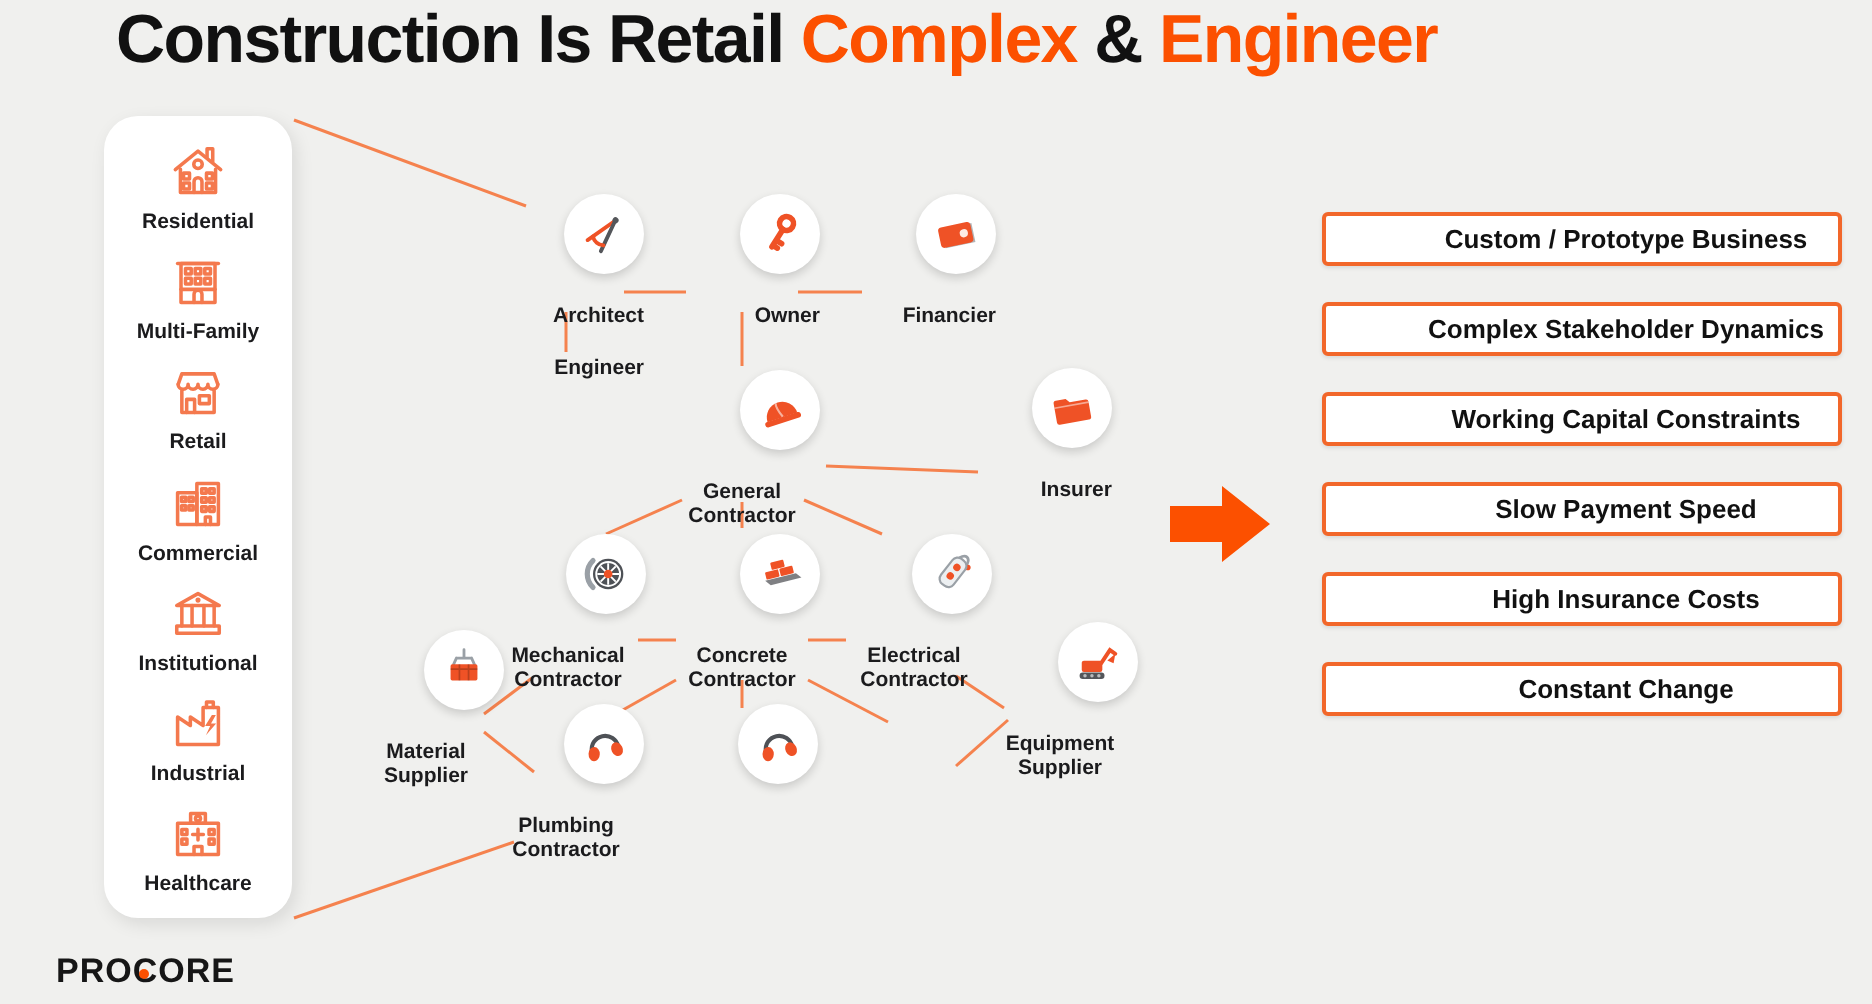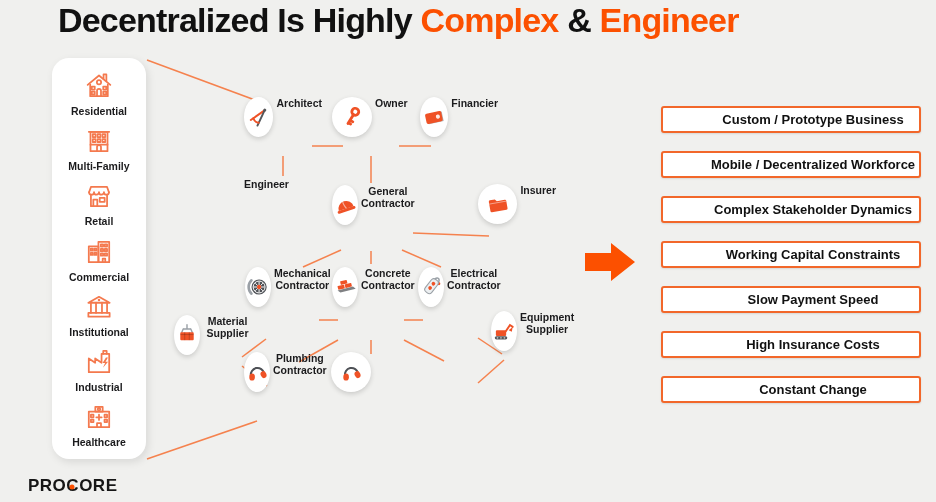--- a/index.html
+++ b/index.html
@@ -22,22 +22,22 @@
   .side-item{display:flex;flex-direction:column;align-items:center;gap:2px;}
   .side-label{font-size:10.5px;font-weight:bold;color:#1b1b1d;}
   .sb{stroke:var(--outline-icon);fill:none;stroke-width:1.25;stroke-linejoin:round;stroke-linecap:round;}
   .fb{fill:var(--outline-icon);}
 
   
   svg.lines{position:absolute;left:0;top:0;z-index:1;}
   .cline{stroke:var(--line);stroke-width:1.5;}
 
   
-  .node{position:absolute;width:78px;transform:translateX(-50%);display:flex;
-    align-items:flex-start;gap:3px;z-index:2;}
+  .node{position:absolute;width:78px;transform:translateX(-50%);display:flex;flex-direction:column;
+    align-items:flex-end;gap:15px;z-index:2;}
   .circle{width:40px;height:40px;border-radius:50%;background:#fff;
     box-shadow:0 2px 5px rgba(0,0,0,.16);display:flex;align-items:center;justify-content:center;}
   .nlabel{font-size:10.5px;font-weight:bold;text-align:center;line-height:1.18;color:#1b1b1d;}
   
   .fo{fill:var(--icon);}
   .fg{fill:#54565a;}
   .so2{stroke:var(--icon);stroke-width:1.8;fill:none;stroke-linecap:round;}
   .so3{stroke:var(--icon);stroke-width:2.6;fill:none;stroke-linecap:round;}
   .sg2{stroke:#54565a;stroke-width:1.8;fill:none;stroke-linecap:round;}
   .sgw{stroke:#9aa0a6;stroke-width:2.4;fill:none;stroke-linecap:round;}
@@ -59,21 +59,21 @@
   .logo-c{position:relative;display:inline-block;}
   .logo-dot{position:absolute;left:44%;top:54%;width:5px;height:5px;border-radius:50%;
     background:var(--accent);transform:translate(-50%,-50%);}
 </style>
 </head>
 <body>
 
 <div class="slide">
 
   <div class="title">
-    <span>Decentralized Is Highly </span><span class="accent">Complex</span><span> &amp; </span><span class="accent">Engineer</span>
+    <span>Construction Is Retail </span><span class="accent">Complex</span><span> &amp; </span><span class="accent">Engineer</span>
   </div>
 
   <svg class="lines" width="936" height="502">
     <line class="cline" x1="147" y1="60" x2="263" y2="103"></line>
     <line class="cline" x1="312" y1="146" x2="343" y2="146"></line>
     <line class="cline" x1="399" y1="146" x2="431" y2="146"></line>
     <line class="cline" x1="283" y1="156" x2="283" y2="176"></line>
     <line class="cline" x1="371" y1="156" x2="371" y2="183"></line>
     <line class="cline" x1="413" y1="233" x2="489" y2="236"></line>
     <line class="cline" x1="341" y1="250" x2="303" y2="267"></line>
@@ -346,23 +346,20 @@
 
   <svg class="big-arrow" width="50" height="40" viewBox="0 0 50 40">
     <polygon points="0,11 26,11 26,1 50,20 26,39 26,29 0,29" fill="#FC5000" style="fill:var(--accent)"></polygon>
   </svg>
 
   <div class="challenges">
     <div class="challenge-box">
         <span>Custom / Prototype Business</span>
       </div>
     <div class="challenge-box">
-        <span>Mobile / Decentralized Workforce</span>
-      </div>
-    <div class="challenge-box">
         <span>Complex Stakeholder Dynamics</span>
       </div>
     <div class="challenge-box">
         <span>Working Capital Constraints</span>
       </div>
     <div class="challenge-box">
         <span>Slow Payment Speed</span>
       </div>
     <div class="challenge-box">
         <span>High Insurance Costs</span>

